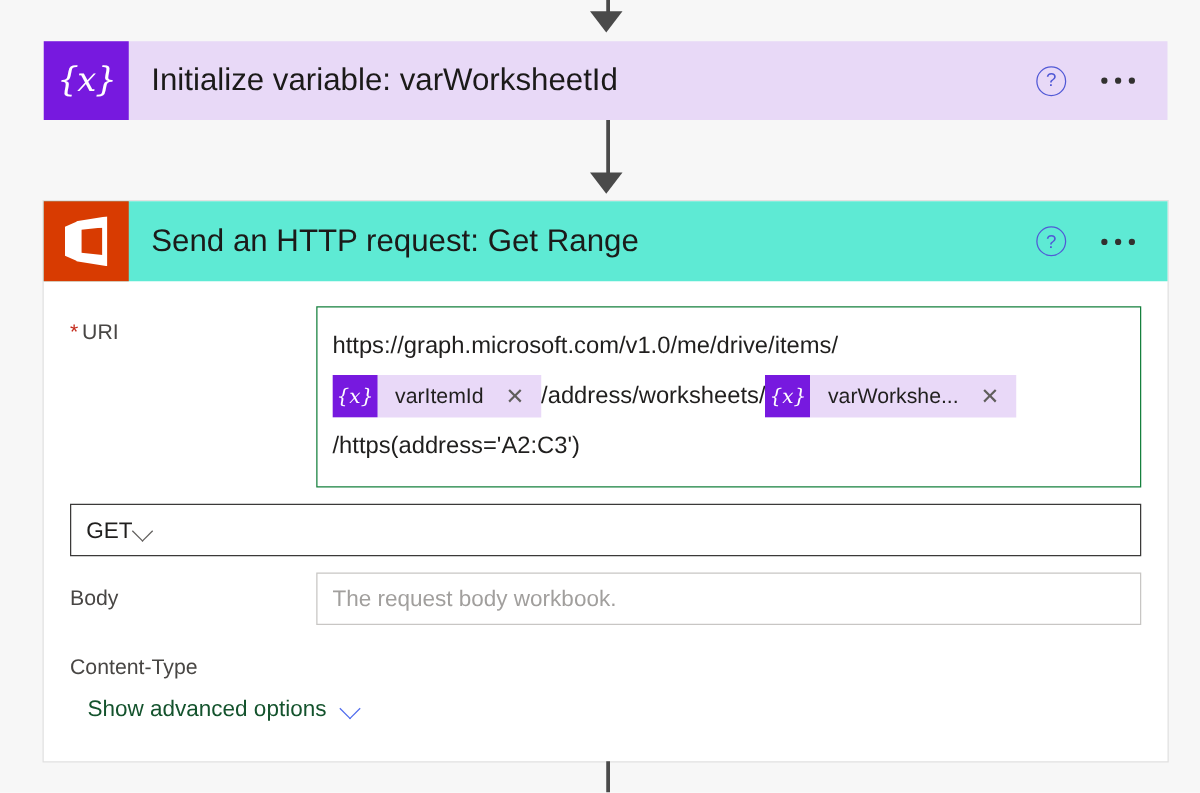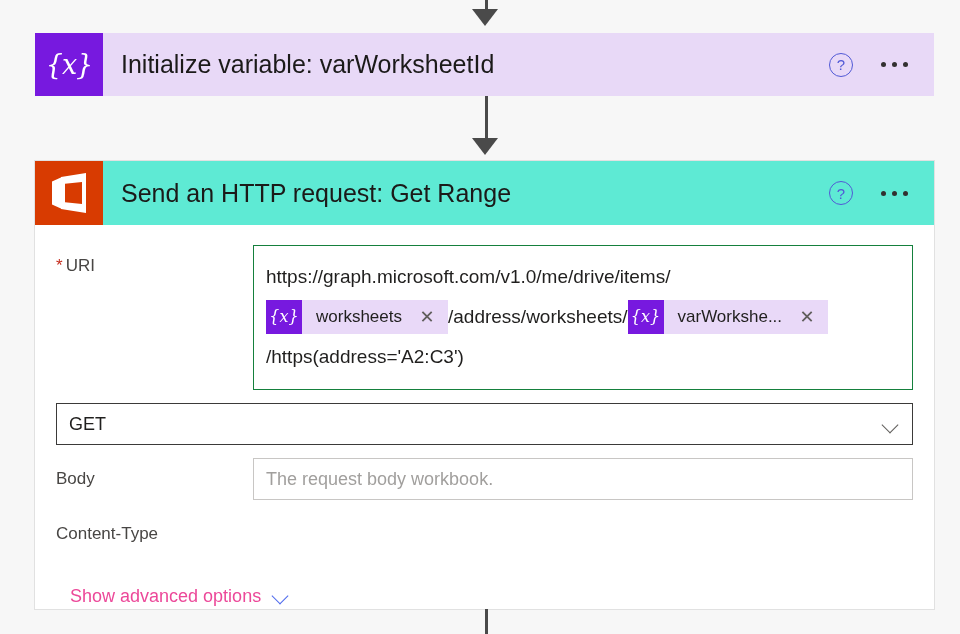--- a/index.html
+++ b/index.html
@@ -185,21 +185,21 @@
     padding: 8px 12px;
     font-size: 18px;
     color: #201f1e;
     display: flex;
     align-items: center;
   }
   .input-box.focused { border: 1.6px solid #3b3a39; }
   .input-placeholder { color: #a19f9d; }
 
   .select-box {
-    justify-content: space-between;
+    justify-content: flex-start;
   }
   .chevron {
     width: 18px; height: 10px;
     flex: 0 0 auto;
     position: relative;
   }
   .chevron::before {
     content: "";
     position: absolute;
     left: 2px; top: 0;
@@ -268,23 +268,23 @@
     line-height: 34px;
     cursor: pointer;
     padding-right: 8px;
   }
 
   
   .advanced {
     display: inline-flex;
     align-items: center;
     gap: 12px;
-    margin-top: 29px;
+    margin-top: 0;
     margin-left: 14px;
-    color: #ec4899;
+    color: #14532d;
     font-size: 18px;
     cursor: pointer;
   }
   .advanced .chev2 {
     width: 16px; height: 10px;
     position: relative;
   }
   .advanced .chev2::before {
     content: "";
     position: absolute;
@@ -347,21 +347,21 @@
     <div class="field-row">
       <div class="field-label">
         <span class="req">*</span><span>URI</span>
       </div>
       <div class="field-control">
         <div class="uri-box">
           <div class="uri-line">https://graph.microsoft.com/v1.0/me/drive/items/</div>
           <div class="uri-mid">
             <span class="token">
               <span class="token-icon">{x}</span>
-              <span class="token-label">worksheets</span>
+              <span class="token-label">varItemId</span>
               <span class="token-close">✕</span>
             </span>
             <span class="uri-text">/address/worksheets/</span>
             <span class="token">
               <span class="token-icon">{x}</span>
               <span class="token-label">varWorkshe...</span>
               <span class="token-close">✕</span>
             </span>
           </div>
           <div class="uri-line">/https(address='A2:C3')</div>

